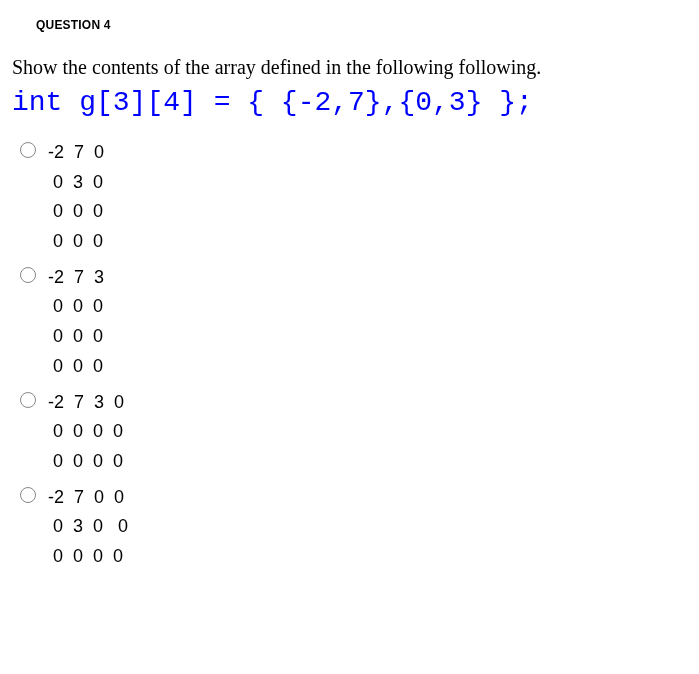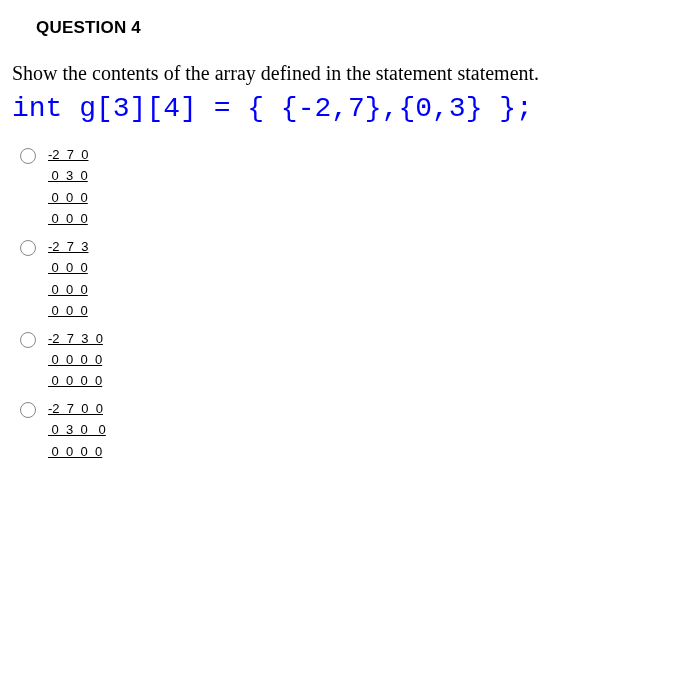--- a/index.html
+++ b/index.html
@@ -10,21 +10,21 @@
     body {
       font-family: Arial, Helvetica, sans-serif;
       background: #ffffff;
       width: 699px;
       height: 674px;
       padding: 18px 12px 12px 12px;
       color: #000;
     }
     .question-header {
       font-weight: bold;
-      font-size: 17px;
+      font-size: 12px;
       margin-left: 24px;
       margin-bottom: 24px;
       letter-spacing: 0.2px;
     }
     .prompt {
       font-family: Georgia, 'Times New Roman', serif;
       font-size: 20px;
       margin-bottom: 8px;
       white-space: nowrap;
     }
@@ -48,32 +48,31 @@
       height: 16px;
       border: 1.5px solid #888;
       border-radius: 50%;
       flex-shrink: 0;
       margin-top: 4px;
       margin-right: 12px;
       cursor: pointer;
     }
     .option-content {
       font-family: Arial, Helvetica, sans-serif;
-      font-size: 13px;
+      font-size: 18px;
       line-height: 1.65;
       white-space: pre;
-      text-decoration: underline;
     }
   </style>
 </head>
 <body>
 
 <div class="question-header">QUESTION 4</div>
 
-<div class="prompt">Show the contents of the array defined in the statement statement.</div>
+<div class="prompt">Show the contents of the array defined in the following following.</div>
 
 <div class="code-line">int g[3][4] = { {-2,7},{0,3} };</div>
 
 <div class="options">
   <div class="option">
     <div class="radio"></div>
     <div class="option-content">-2  7  0
  0  3  0
  0  0  0
  0  0  0</div>

